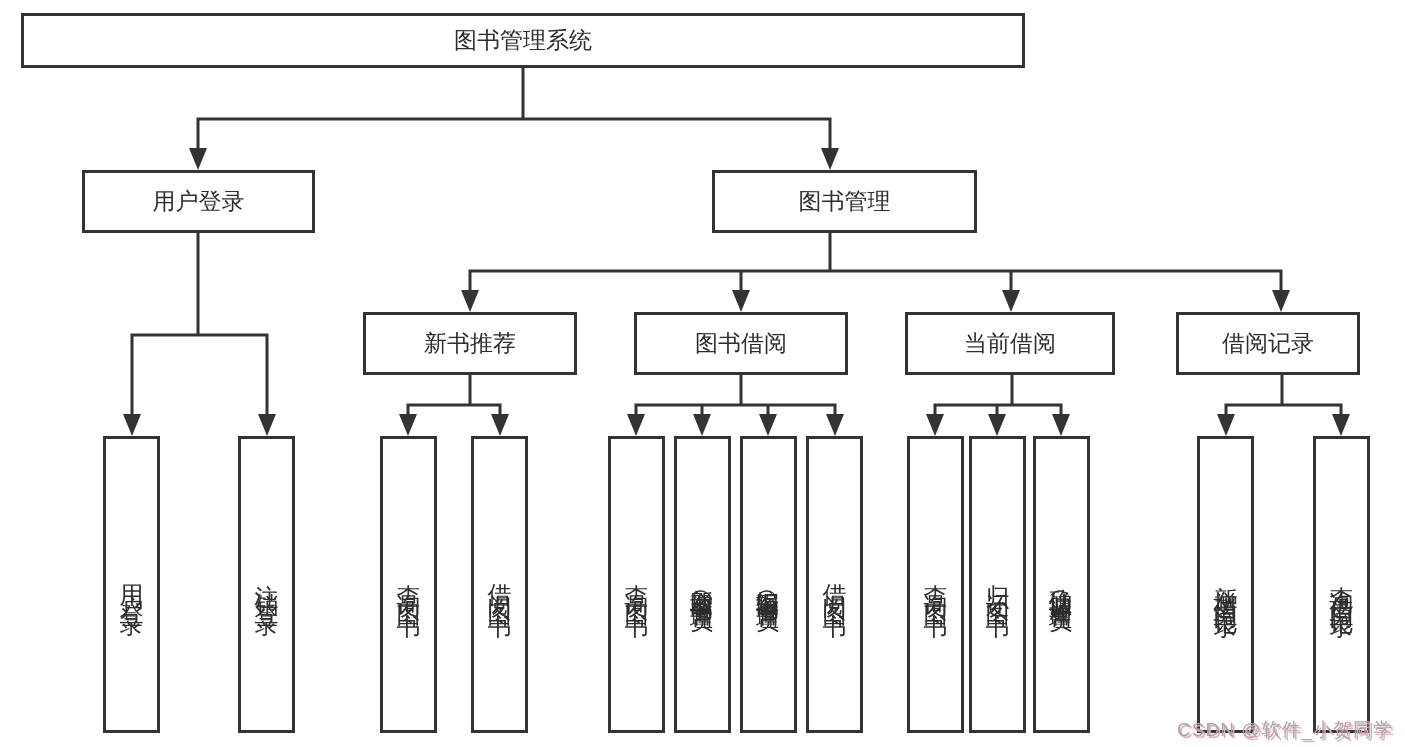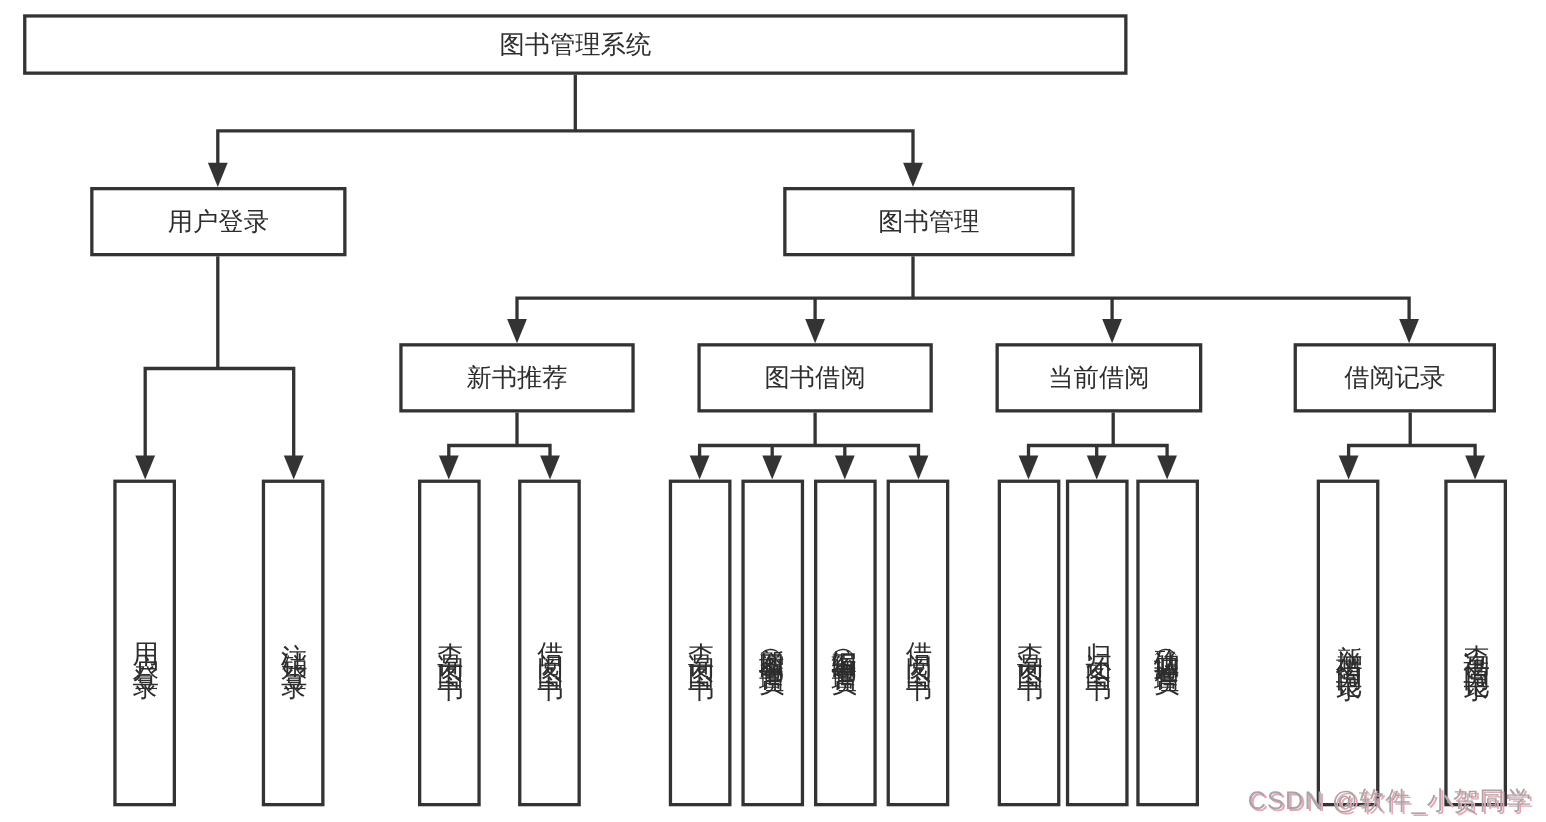--- a/index.html
+++ b/index.html
@@ -22,21 +22,21 @@
     width:57px;height:297px;
     border:3px solid var(--line,#333);background:var(--box_bg,#fff);
     display:flex;align-items:center;justify-content:center;
     writing-mode:vertical-rl;
     font-size:24px;letter-spacing:10px;color:var(--text,#2d2d2d);
   }
   .vnode.tight{letter-spacing:3px;font-size:23px;}
   .vnode.med{letter-spacing:6px;}
   .watermark{
     position:absolute;right:12px;bottom:4px;z-index:5;
-    font-size:23px;letter-spacing:1px;
+    font-size:19px;letter-spacing:1px;
     color:var(--watermark_text,#a6a6a6);
     text-shadow:2px 2px 0 var(--watermark_shadow,#eaa4b2);
     white-space:nowrap;
   }
 </style>
 </head>
 <body>
 
 <div id="canvas">
 
@@ -71,21 +71,21 @@
     </g>
   </svg>
 
   <div class="hnode" style="left:21px;top:13px;width:1004px;height:55px">图书管理系统</div>
 
   <div class="hnode" style="left:82px;top:170px;width:233px;height:63px">用户登录</div>
   <div class="hnode" style="left:712px;top:170px;width:265px;height:63px">图书管理</div>
 
   <div class="hnode" style="left:363px;top:312px;width:214px;height:63px">新书推荐</div>
   <div class="hnode" style="left:634px;top:312px;width:214px;height:63px">图书借阅</div>
-  <div class="hnode" style="left:905px;top:312px;width:188px;height:63px">当前借阅</div>
+  <div class="hnode" style="left:905px;top:312px;width:210px;height:63px">当前借阅</div>
   <div class="hnode" style="left:1176px;top:312px;width:184px;height:63px">借阅记录</div>
 
   <div class="vnode" style="left:103px;top:436px">用户登录</div>
   <div class="vnode" style="left:238px;top:436px">注销登录</div>
 
   <div class="vnode" style="left:380px;top:436px">查询图书</div>
   <div class="vnode" style="left:471px;top:436px">借阅图书</div>
 
   <div class="vnode" style="left:608px;top:436px">查询图书</div>
   <div class="vnode tight" style="left:674px;top:436px">新增图书（管理员）</div>

